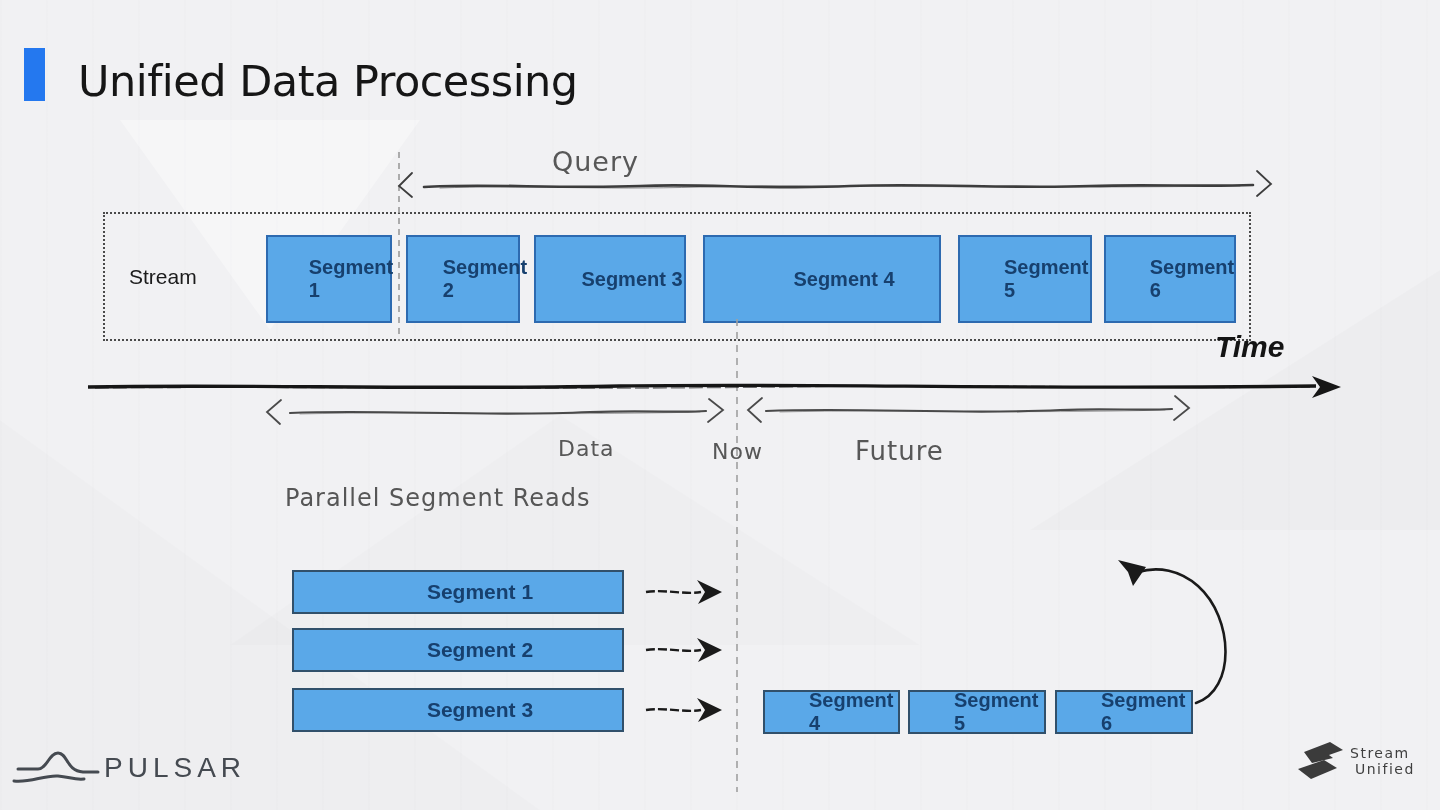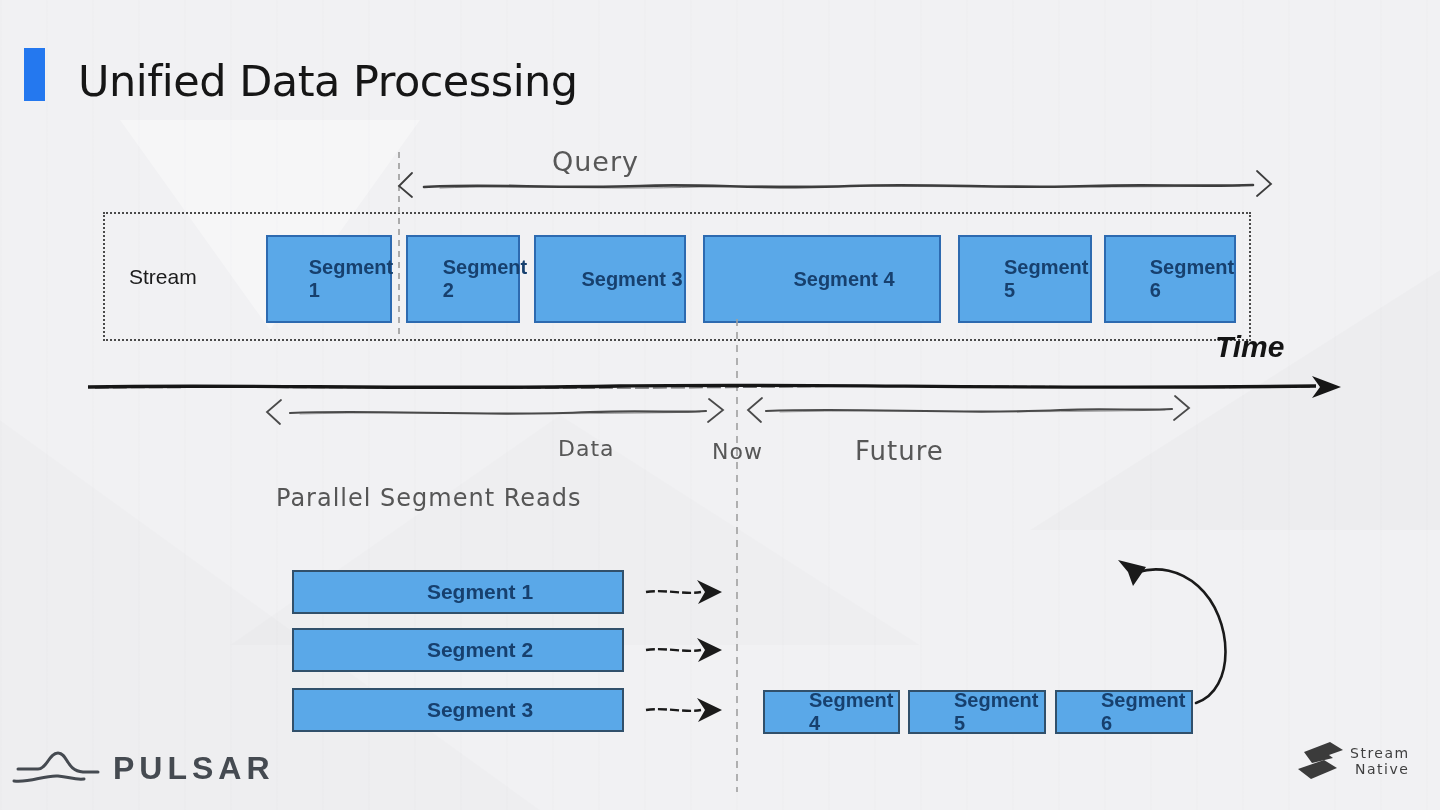--- a/index.html
+++ b/index.html
@@ -10,35 +10,35 @@
   .bg-deco{position:absolute;inset:0;z-index:0;}
   .accent{position:absolute;left:24px;top:48px;width:21px;height:53px;background:var(--accent,#2478ef);z-index:2;}
   .title{position:absolute;left:62px;top:40px;margin:16px;font-size:43px;font-weight:500;color:#161616;
          letter-spacing:-0.5px;font-family:"DejaVu Sans",sans-serif;z-index:2;}
   .hand{position:absolute;font-family:"DejaVu Sans",sans-serif;color:#575757;letter-spacing:1px;z-index:2;}
   .lbl-query{left:552px;top:146px;font-size:27px;}
   .lbl-past{left:558px;top:436px;font-size:22px;}
   .lbl-now{left:712px;top:439px;font-size:22px;}
   .lbl-future{left:855px;top:436px;font-size:26px;}
   .lbl-section{font-size:24px;color:#565656;}
-  .lbl-left-section{left:276px;top:484px;}
+  .lbl-left-section{left:285px;top:484px;}
   .lbl-right-section{left:950px;top:484px;}
   .stream-box{position:absolute;left:103px;top:212px;width:1148px;height:129px;
               border:2px dotted #4a4a4a;box-sizing:border-box;z-index:1;}
   .stream-lbl{position:absolute;left:129px;top:265px;font-size:21px;font-weight:500;color:#1b1b1b;z-index:2;}
   .seg{position:absolute;display:flex;align-items:center;justify-content:center;box-sizing:border-box;
        background:var(--segment-fill,#5aa8e8);border:2px solid var(--segment-border,#2d6ab0);
        color:var(--segment-text,#17406e);font-weight:bold;z-index:2;padding-left:44px;}
   .seg.top{top:235px;height:88px;font-size:20px;}
   .seg.bar{left:292px;width:332px;height:44px;font-size:21px;border-color:var(--segment-border-dark,#31506b);}
   .seg.low{top:690px;height:44px;font-size:20px;border-color:var(--segment-border-dark,#31506b);}
   .time-lbl{position:absolute;left:1215px;top:330px;font-size:30px;font-weight:600;color:#141414;z-index:2;font-style:italic;}
   .ink{position:absolute;inset:0;z-index:5;pointer-events:none;}
   .logo-pulsar{position:absolute;left:12px;top:744px;display:flex;align-items:center;z-index:2;}
-  .logo-pulsar .word{font-size:32px;letter-spacing:5px;color:#454a51;font-weight:700;margin-left:13px;}
+  .logo-pulsar .word{font-size:28px;letter-spacing:5px;color:#454a51;font-weight:400;margin-left:4px;}
   .logo-sn{position:absolute;left:1296px;top:738px;display:flex;align-items:center;z-index:2;}
   .logo-sn .words{margin-left:4px;font-family:"DejaVu Sans",sans-serif;color:#3f3f3f;font-size:14px;
                   line-height:16px;letter-spacing:1.5px;}
 </style>
 </head>
 <body>
 
 <div class="slide">
 
   <svg class="bg-deco" width="1440" height="810">
@@ -136,17 +136,17 @@
     <span class="word">PULSAR</span>
   </div>
 
   <div class="logo-sn">
     <svg width="50" height="46" viewBox="0 0 50 46">
       <path d="M8 14 L34 4 L47 12 L33 17 L37 20 L16 25 Z" fill="#3b3b3b"></path>
       <path d="M2 31 L28 22 L41 30 L15 41 Z" fill="#3b3b3b"></path>
     </svg>
     <div class="words">
       <div>Stream</div>
-      <div style="padding-left:5px;">Native</div>
+      <div style="padding-left:5px;">Unified</div>
     </div>
   </div>
 
 </div>
 
 </body></html>

